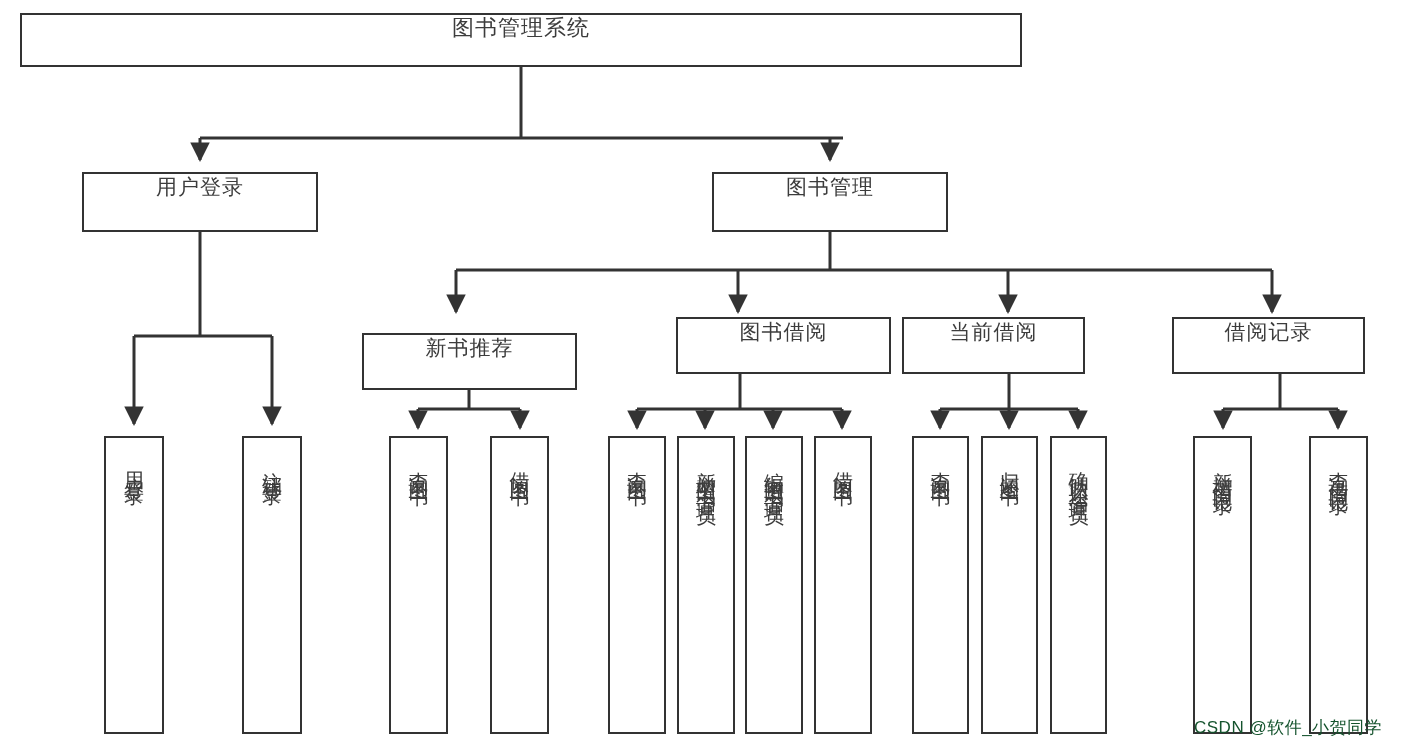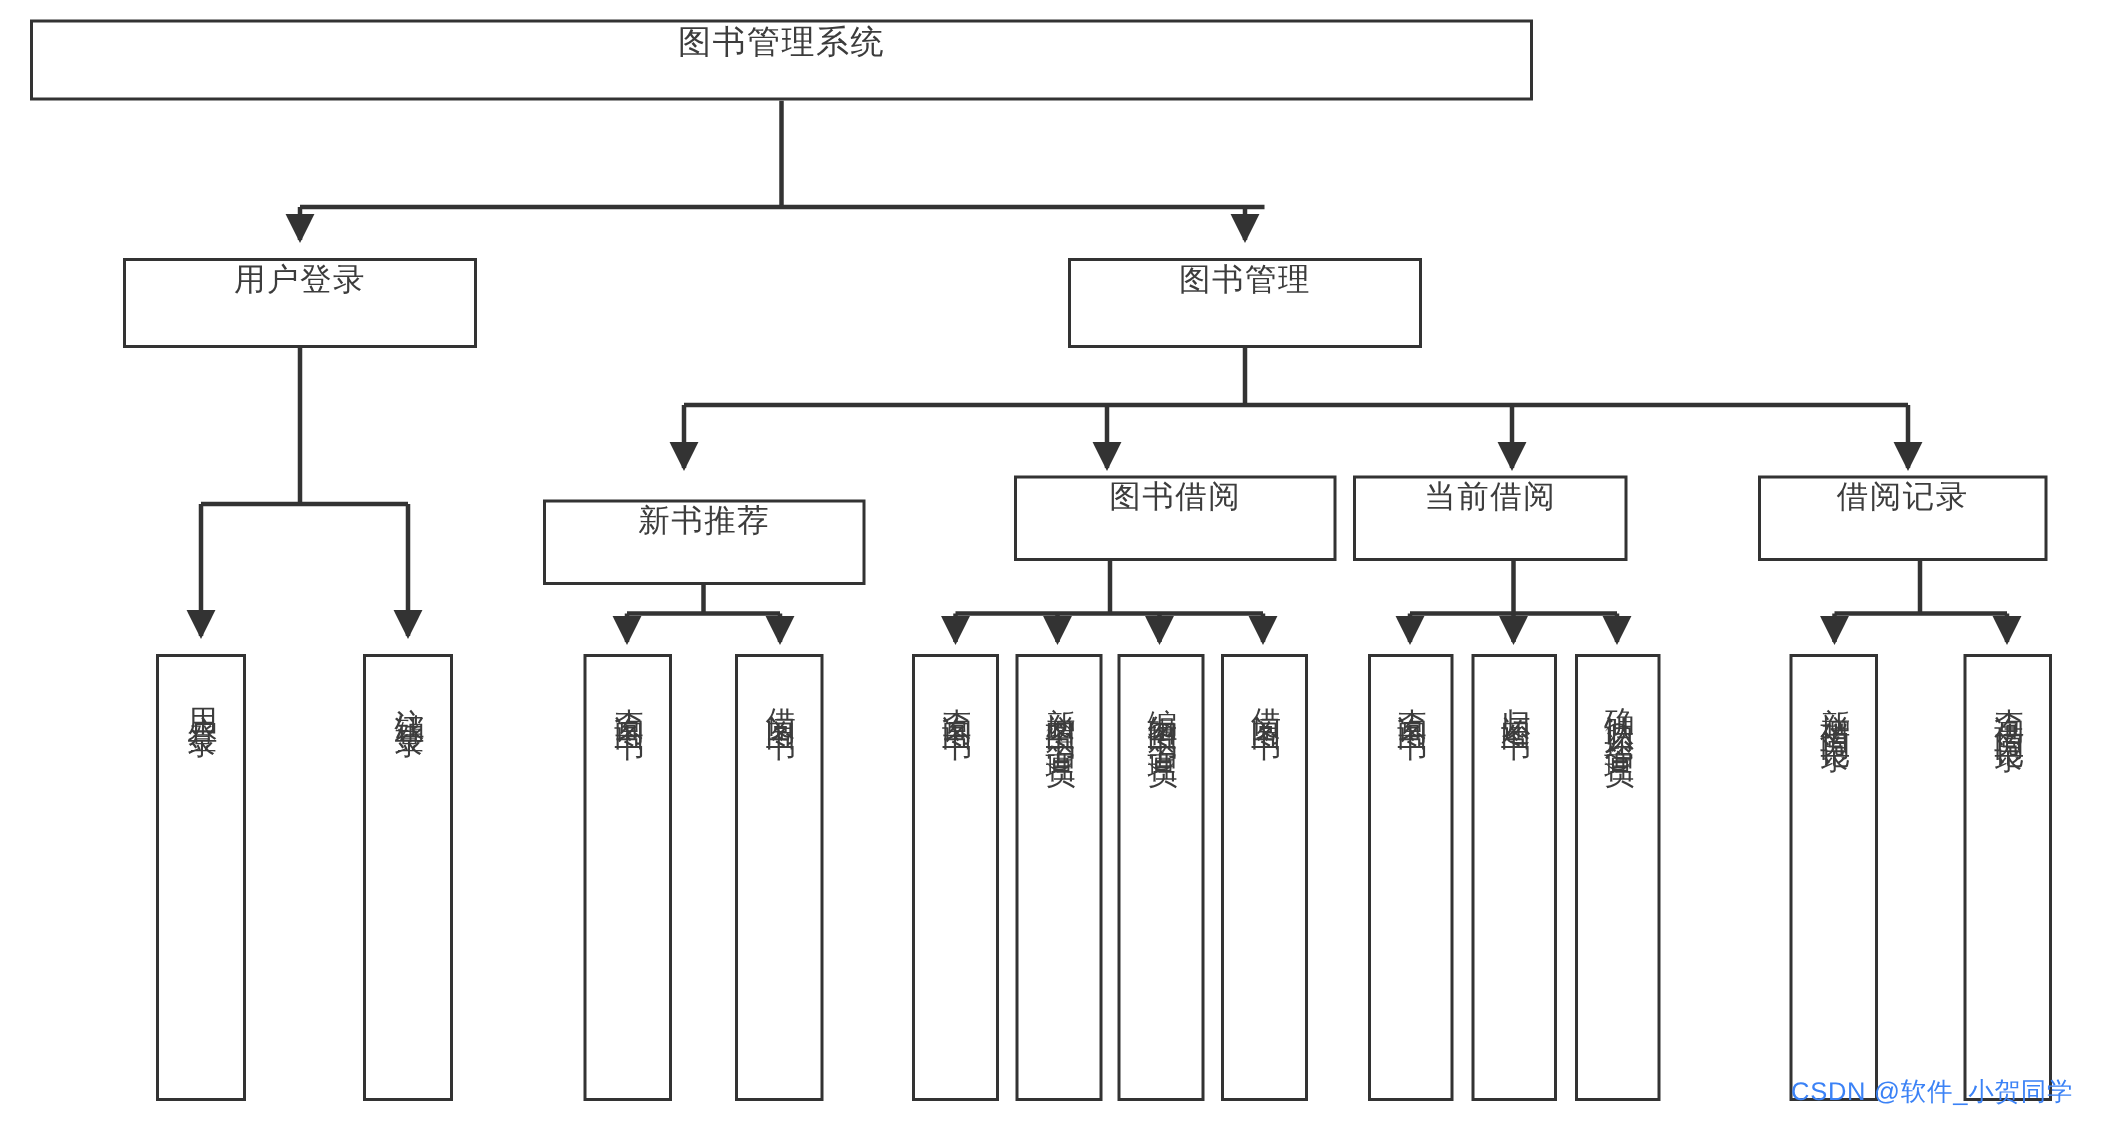--- a/index.html
+++ b/index.html
@@ -55,21 +55,21 @@
     letter-spacing: 5px;
     line-height: 1.35;
   }
   .node.vert .vlabel {
     writing-mode: vertical-rl;
     text-orientation: upright;
     white-space: nowrap;
   }
   .watermark {
     position: absolute;
-    color: #3b82f6;
+    color: #14532d;
     font-size: 17px;
     letter-spacing: 0.5px;
     white-space: nowrap;
     z-index: 5;
     user-select: none;
   }
 </style>
 </head>
 <body>
 

